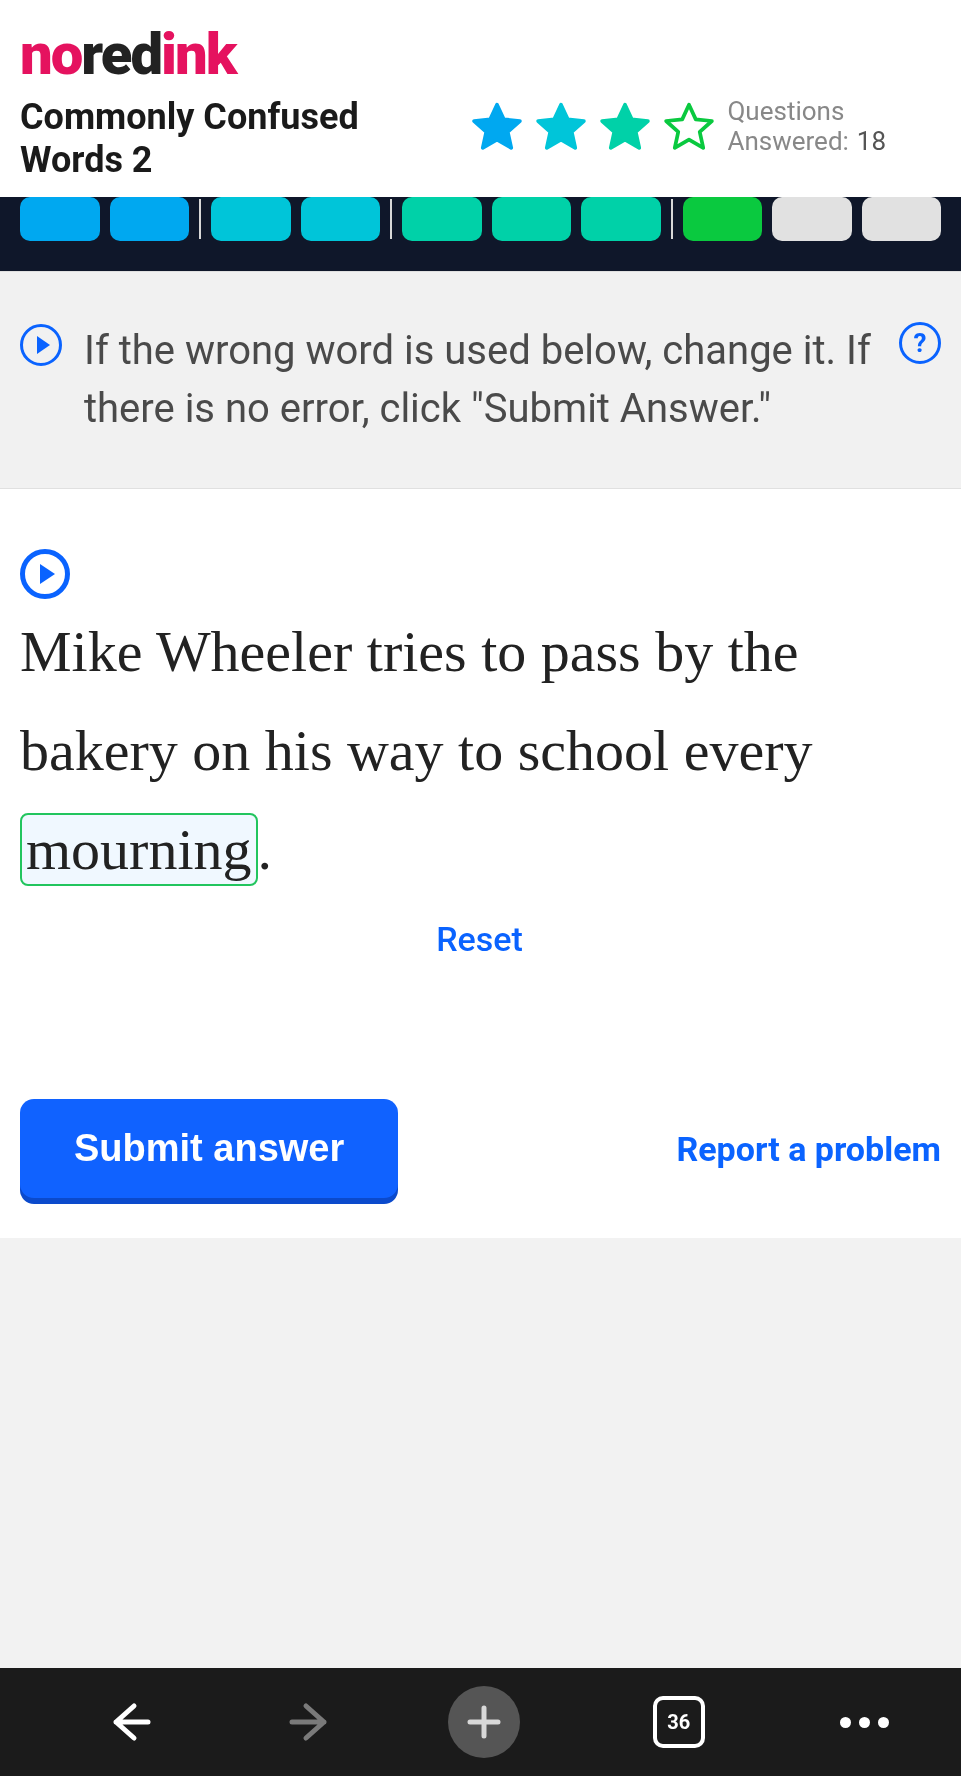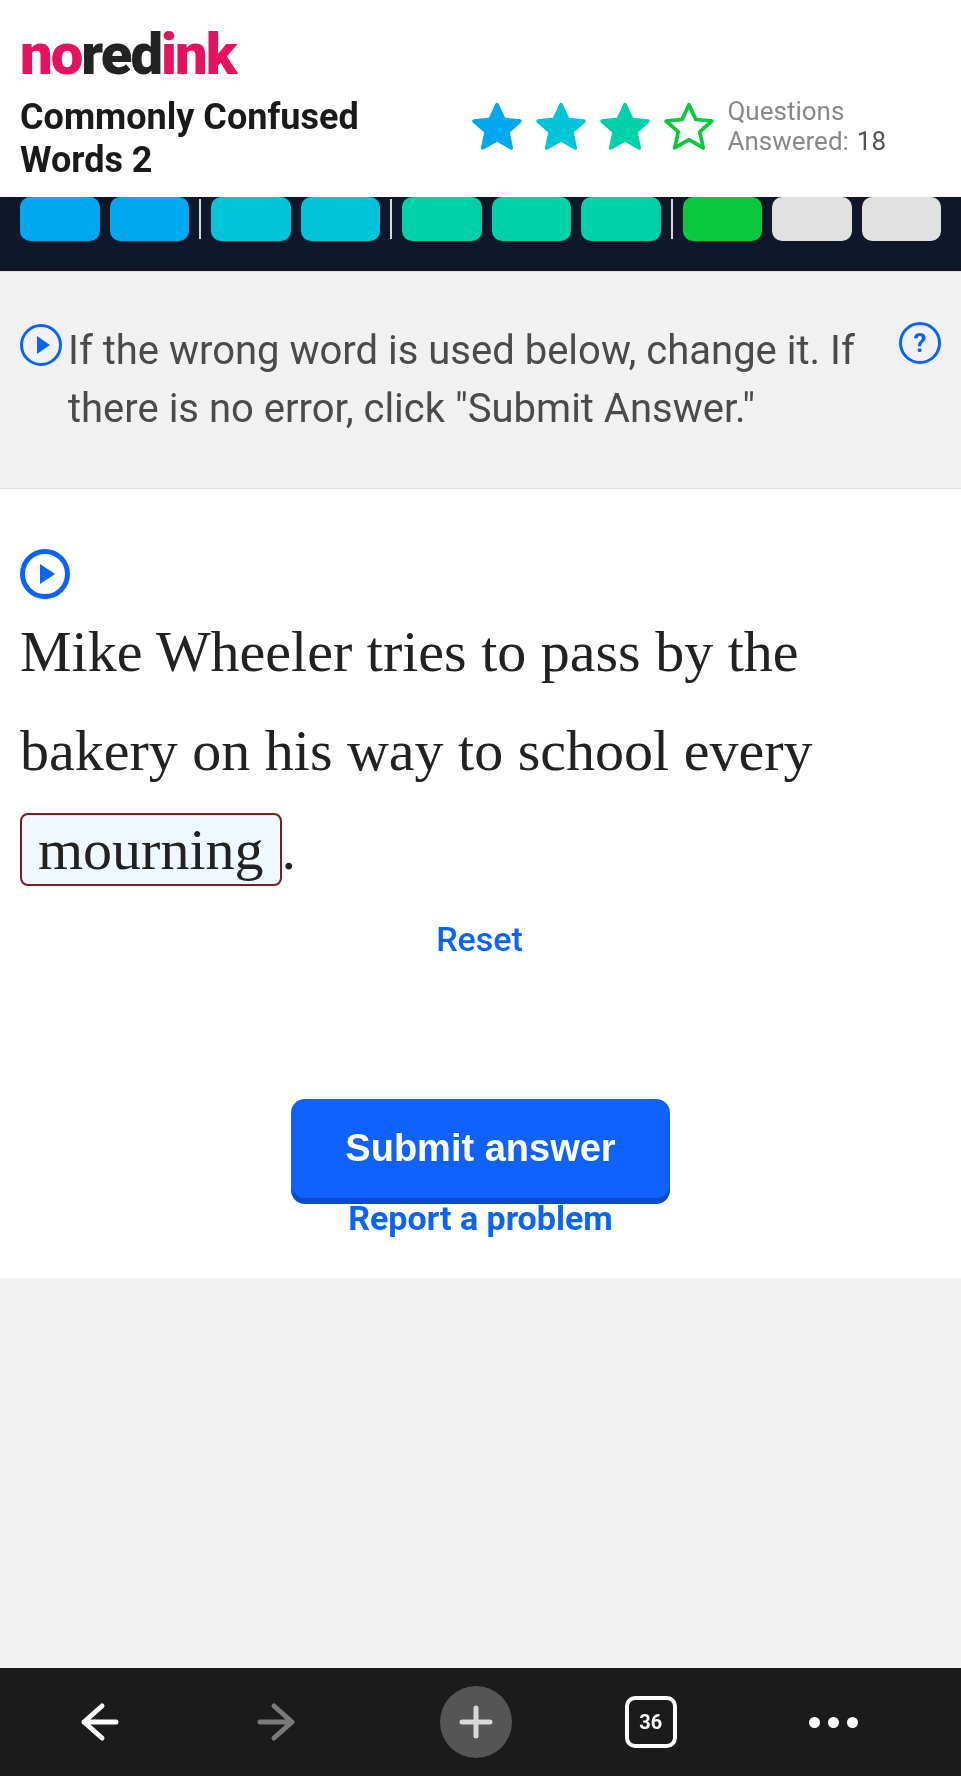--- a/index.html
+++ b/index.html
@@ -78,21 +78,21 @@
   height: 40px;
   background: #d8d8d8;
 }
 .instruction-panel {
   background: #f1f1f1;
   border-top: 1px solid #e0e0e0;
   border-bottom: 1px solid #e0e0e0;
   padding: 50px 20px 50px 20px;
   display: flex;
   align-items: flex-start;
-  gap: 6px;
+  gap: 22px;
   margin-top: 10px;
 }
 .play-btn {
   width: 42px;
   height: 42px;
   border-radius: 50%;
   border: 3px solid #0a63ff;
   display: flex;
   align-items: center;
   justify-content: center;
@@ -146,41 +146,40 @@
 }
 .sentence {
   font-family: Georgia, "Times New Roman", serif;
   font-size: 58px;
   color: #222;
   line-height: 1.7;
 }
 .editable-word {
   display: inline-block;
   background: #f0f8ff;
-  border: 2px solid #7f1d1d;
+  border: 2px solid #22c55e;
   border-radius: 8px;
-  padding: 0 16px;
+  padding: 0 4px;
   line-height: 1.2;
 }
 .reset-row {
   text-align: center;
   padding: 20px 22px 0 20px;
 }
 .reset-link {
   color: #0a63ff;
   font-size: 34px;
   font-weight: 500;
 }
 .actions-row {
   display: flex;
   align-items: center;
   justify-content: space-between;
   padding: 100px 20px 40px 20px;
   background: #fff;
-  flex-direction: column;
 }
 .submit-btn {
   background: #1062ff;
   color: #fff;
   font-size: 38px;
   font-weight: 600;
   padding: 28px 54px;
   border-radius: 14px;
   border: none;
   box-shadow: 0 6px 0 #0b4acc;
@@ -197,21 +196,21 @@
   display: flex;
   align-items: center;
   justify-content: space-around;
   padding: 0 20px;
 }
 .nav-btn {
   width: 80px;
   height: 80px;
   display: flex;
   align-items: center;
-  justify-content: flex-start;
+  justify-content: flex-end;
 }
 .nav-arrow { stroke: #fff; stroke-width: 5; fill: none; }
 .nav-arrow.dim { stroke: #7a7a7a; }
 .plus-circle {
   width: 72px;
   height: 72px;
   border-radius: 50%;
   background: #555;
   display: flex;
   align-items: center;

